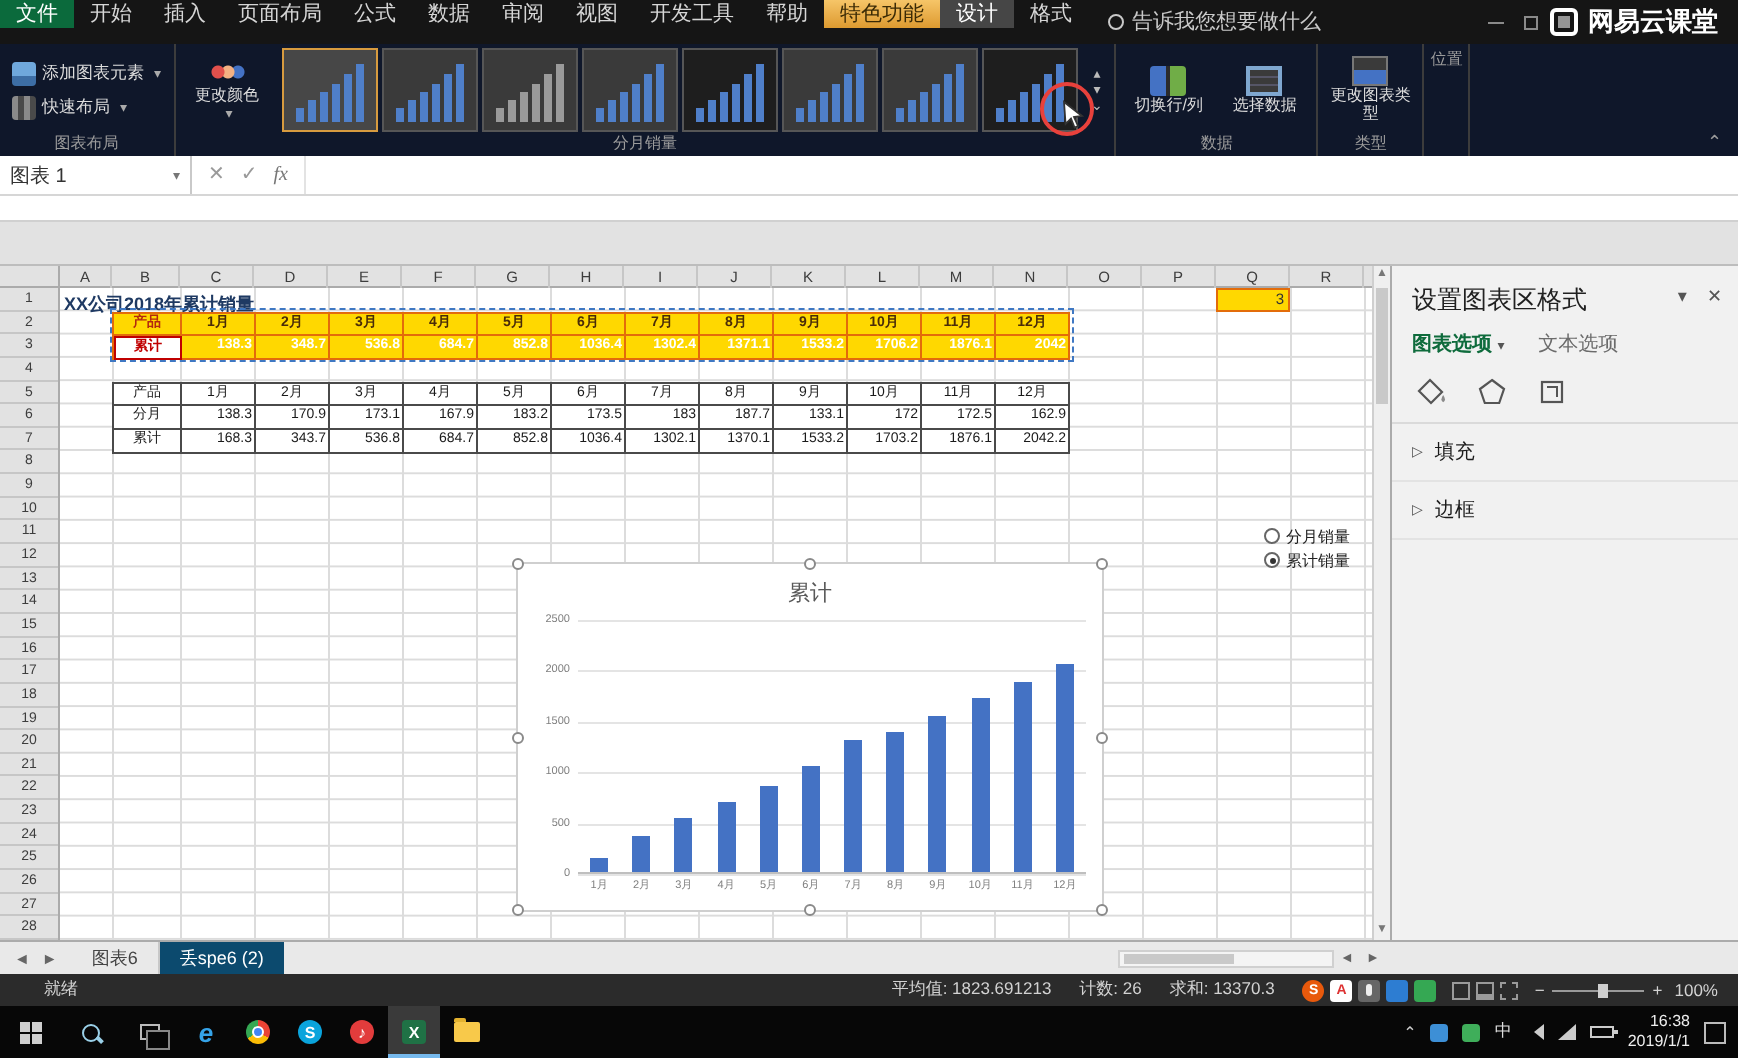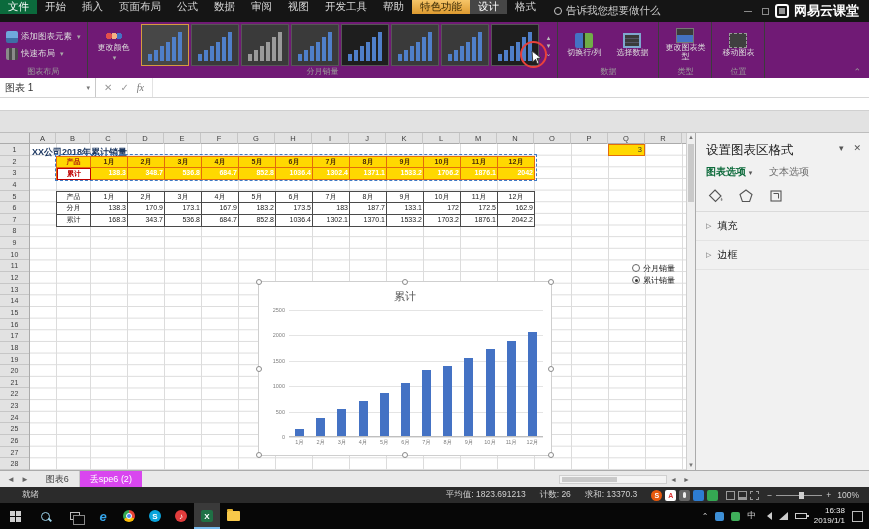--- a/index.html
+++ b/index.html
@@ -18,21 +18,21 @@
 .tellme{display:flex;align-items:center;gap:4px;margin-left:10px;color:#c9c9c9;}
 .bulb{width:8px;height:8px;border:1px solid #c9c9c9;border-radius:50%;display:inline-block;}
 .winctl{margin-left:auto;display:flex;align-items:center;gap:10px;padding:0 4px;}
 .minico{width:8px;height:1px;background:#8a8a8a;display:inline-block;}
 .restico{width:7px;height:7px;border:1px solid #8a8a8a;display:inline-block;}
 .watermark{display:flex;align-items:center;gap:5px;color:#fff;font-size:13px;font-weight:bold;padding:0 10px 0 2px;}
 .wlogo{width:14px;height:14px;border:2px solid #fff;border-radius:3px;position:relative;}
 .wlogo::after{content:"";position:absolute;inset:2px;background:#fff;opacity:.55;}
 
 
-.ribbon{position:absolute;top:22px;left:0;right:0;height:56px;background:#701a75;
+.ribbon{position:absolute;top:22px;left:0;right:0;height:56px;background:#0f172a;
         color:#dcdcdc;display:flex;}
 .rgroup{display:flex;flex-direction:column;border-right:1px solid #3c3c3c;padding:2px 3px 0;}
 .rgc{flex:1;display:flex;align-items:center;gap:2px;}
 .rgc.col{flex-direction:column;align-items:stretch;justify-content:center;gap:3px;}
 .rg-label{height:12px;line-height:12px;text-align:center;font-size:8px;color:#9b9b9b;}
 .rbtn-sm{display:flex;align-items:center;gap:3px;font-size:8.5px;padding:1px 3px;white-space:nowrap;}
 .mini-icon{width:12px;height:12px;display:inline-block;border-radius:2px;flex:0 0 12px;}
 .ic-add{background:linear-gradient(180deg,#6fa8dc 60%,#3d6ea5 60%);}
 .ic-quick{background:repeating-linear-gradient(90deg,#8a8a8a 0 3px,#4a4a4a 3px 6px);}
 .chev{font-size:7px;color:#aaa;margin-left:2px;}
@@ -137,21 +137,21 @@
 .panel-icons{display:flex;gap:16px;padding:4px 12px 8px;border-bottom:1px solid #dadada;align-items:center;}
 .panel-section{padding:7px 10px;font-size:10px;color:#1a1a1a;display:flex;align-items:center;gap:6px;
                border-bottom:1px solid #e3e3e3;}
 .tri{font-size:7px;color:#555;}
 
 
 .sheettabs{position:absolute;top:470px;left:0;right:0;height:17px;background:#e9e9e9;
            border-top:1px solid #ababab;display:flex;align-items:stretch;font-size:9px;color:#444;}
 .st-nav{display:flex;align-items:center;gap:6px;padding:0 7px;color:#666;font-size:8px;}
 .st-tab{display:flex;align-items:center;padding:0 10px;border-right:1px solid #c8c8c8;}
-.st-tab.active{background:#d946ef;color:#fff;border-right:none;}
+.st-tab.active{background:#0c4a6e;color:#fff;border-right:none;}
 .st-fill{flex:1;}
 .hscroll{display:flex;align-items:center;margin-right:176px;}
 .htrack{width:108px;height:9px;background:#f4f4f4;border:1px solid #d0d0d0;position:relative;}
 .hthumb{position:absolute;left:2px;top:1px;bottom:1px;width:55px;background:#c9c9c9;}
 .harr{width:13px;text-align:center;color:#666;font-size:7px;}
 
 
 .statusbar{position:absolute;top:487px;left:0;right:0;height:16px;background:#2b2b2b;color:#d2d2d2;
            display:flex;align-items:center;font-size:8.5px;}
 .sb-ready{padding:0 22px;}
@@ -363,26 +363,20 @@
       <div class="rgc">
         <div class="rbtn-big">
           <span class="big-icon ic-ctype"></span>
           <span>更改图表类型</span>
         </div>
       </div>
       <div class="rg-label">类型</div>
     </div>
 
     <div class="rgroup">
-      <div class="rgc">
-        <div class="rbtn-big">
-          <span class="big-icon ic-move"></span>
-          <span>移动图表</span>
-        </div>
-      </div>
       <div class="rg-label">位置</div>
     </div>
 
     <div class="anno-circle"></div>
     <svg class="anno-cursor" width="12" height="15" viewBox="0 0 12 15">
       <path d="M1 1 L10 8 L6 8.5 L8 13 L6.3 13.8 L4.5 9.3 L1.8 12 Z" fill="#fff" stroke="#333" stroke-width="0.9"></path>
     </svg>
     <span class="ribbon-collapse">⌃</span>
   </div>
 

